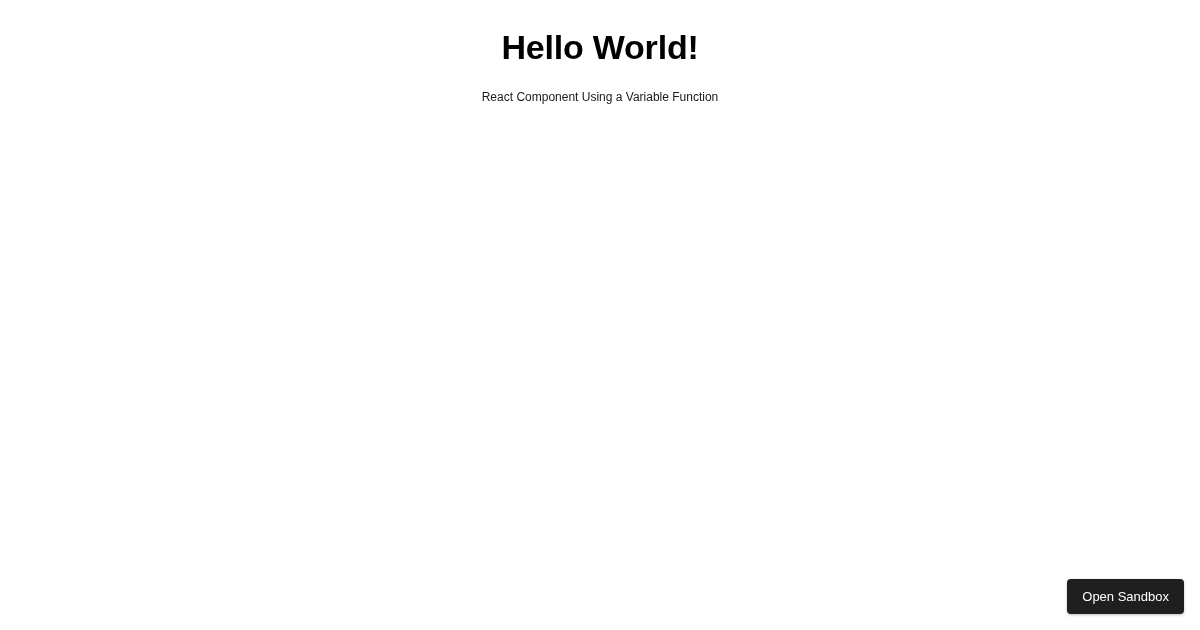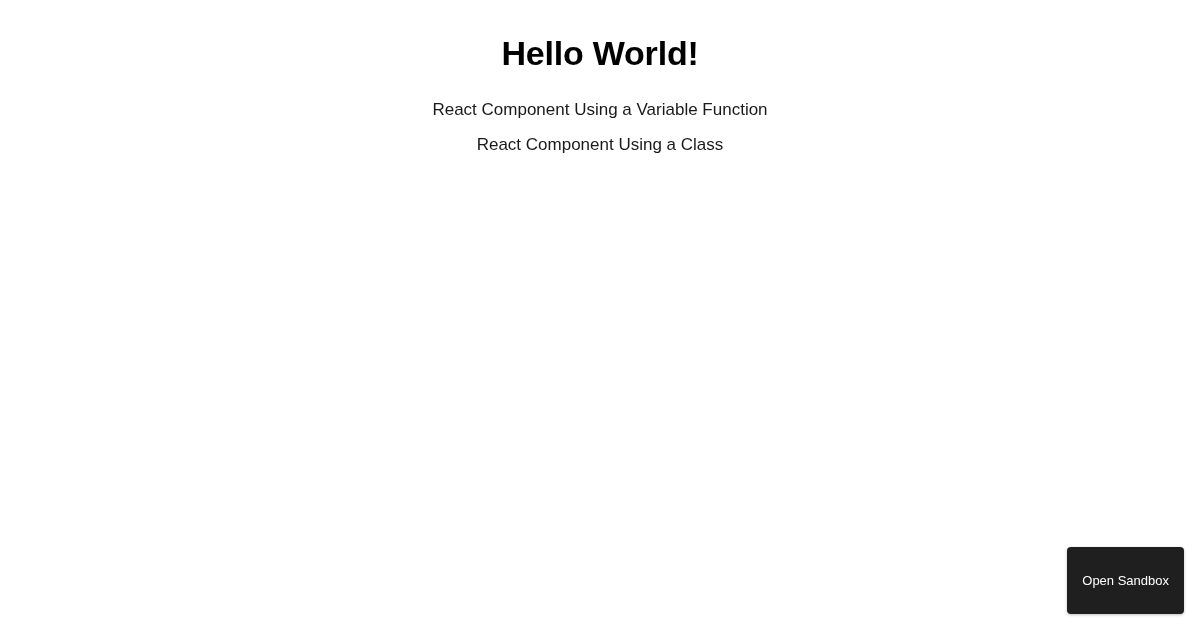--- a/index.html
+++ b/index.html
@@ -14,55 +14,54 @@
     color: #000000;
     overflow: hidden;
     position: relative;
   }
   .app-root {
     width: 100%;
     padding-top: 14px;
     box-sizing: border-box;
   }
   .page-title {
-    margin: 13px;
+    margin: 7px;
     padding: 0;
     text-align: center;
     font-size: 34px;
     line-height: 52px;
     font-weight: bold;
     letter-spacing: -0.2px;
     color: #000000;
   }
   .component-line {
     text-align: center;
-    font-size: 17px;
+    font-size: 12px;
     line-height: 35px;
     font-weight: 400;
     color: #1a1a1a;
   }
   .sandbox-button {
     position: absolute;
     right: 16px;
     bottom: 16px;
     background: #1f1f1f;
     color: #ffffff;
     font-size: 13px;
     line-height: 1;
     font-family: "Liberation Sans", sans-serif;
-    padding: 27px 15px;
+    padding: 11px 15px;
     border: none;
     border-radius: 4px;
     cursor: pointer;
     box-shadow: 0 1px 3px rgba(0,0,0,0.25);
   }
 </style>
 </head>
 <body>
 
 <div class="app-root">
   <h1 class="page-title">Hello World!</h1>
 
   <div class="component-line">React Component Using a Variable Function</div>
-  <div class="component-line">React Component Using a Class</div>
 </div>
 
 <button class="sandbox-button">Open Sandbox</button>
 
 </body></html>

